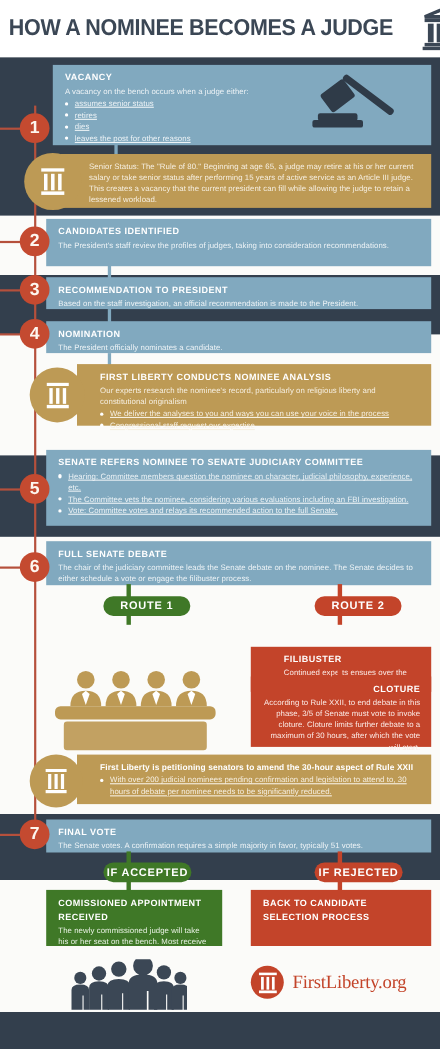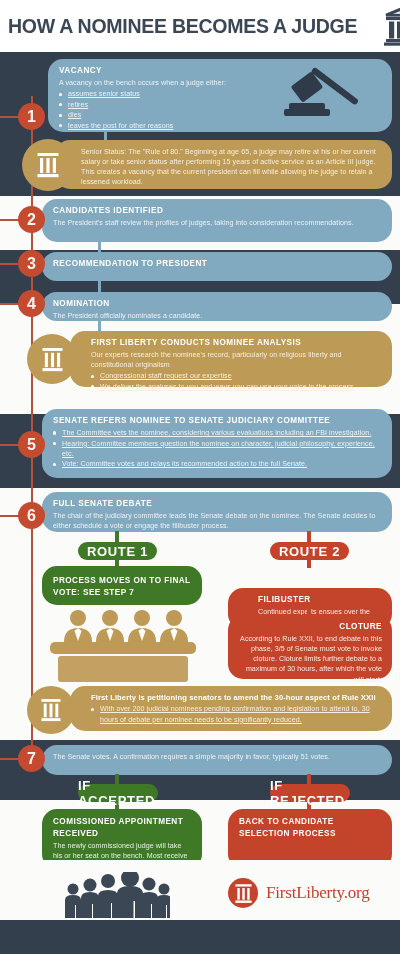--- a/index.html
+++ b/index.html
@@ -79,21 +79,21 @@
     display: flex;
     align-items: center;
     justify-content: center;
     font-family: "Liberation Sans Narrow", "Liberation Sans", sans-serif;
     z-index: 5;
   }
 
   
   .card {
     position: absolute;
-    border-radius: 15px;
+    border-radius: 0;
     box-sizing: border-box;
     padding: 7px 10px 8px 11px;
   }
   .card.blue  { background: #81a9bf; }
   .card.gold  { background: #bd9a55; }
   .card.green { background: #3f7827; }
   .card.red   { background: #c3442a; }
 
   .c-title {
     color: #ffffff;
@@ -155,24 +155,25 @@
 
   
   .pill {
     position: absolute;
     height: 18px;
     border-radius: 9px;
     display: flex;
     align-items: center;
     justify-content: center;
     color: #ffffff;
-    font-size: 13px;
+    font-size: 10px;
     font-weight: bold;
     letter-spacing: 0.7px;
     z-index: 3;
+    margin-left: 16px;
   }
   .pill.green { background: #3f7827; }
   .pill.red   { background: #c3442a; }
 
   
   .footer-light {
     position: absolute;
     left: 0; top: 860px;
     width: 400px; height: 60px;
     background: #fbfbf9;
@@ -296,20 +297,21 @@
   <div class="badge" style="left:18px; top:206px;">2</div>
   <div class="card blue" style="left:42px; top:199px; width:350px; height:43px;">
     <div class="c-title">CANDIDATES IDENTIFIED</div>
     <div class="c-body">The President's staff review the profiles of judges, taking into consideration recommendations.</div>
   </div>
   <div class="stem" style="left:98px; top:241px; width:2.5px; height:16px;"></div>
 
   <div class="badge" style="left:18px; top:250px;">3</div>
   <div class="card blue" style="left:42px; top:252px; width:350px; height:29px;">
     <div class="c-title">RECOMMENDATION TO PRESIDENT</div>
+    <div class="c-body">Based on the staff investigation, an official recommendation is made to the President.</div>
   </div>
   <div class="stem" style="left:98px; top:281px; width:2.5px; height:12px;"></div>
 
   <div class="badge" style="left:18px; top:290px;">4</div>
   <div class="card blue" style="left:42px; top:292px; width:350px; height:29px;">
     <div class="c-title">NOMINATION</div>
     <div class="c-body">The President officially nominates a candidate.</div>
   </div>
   <div class="stem" style="left:98px; top:321px; width:2.5px; height:11px;"></div>
 
@@ -321,53 +323,50 @@
         <rect x="9.4" y="6" width="3.2" height="15"></rect>
         <rect x="15.8" y="6" width="3.2" height="15"></rect>
       </g>
       <rect x="0.5" y="22" width="21" height="3.2" fill="#ffffff"></rect>
     </svg>
   </div>
   <div class="card gold" style="left:70px; top:331px; width:322px; height:56px;">
     <div class="c-title" style="padding-left:10px;">FIRST LIBERTY CONDUCTS NOMINEE ANALYSIS</div>
     <div class="c-body" style="padding-left:10px;">Our experts research the nominee's record, particularly on religious liberty and constitutional originalism</div>
     <ul class="bul c-body" style="padding-left:10px;">
+      <li>We deliver the analyses to you and ways you can use your voice in the process</li>
       <li>Congressional staff request our expertise</li>
-      <li>We deliver the analyses to you and ways you can use your voice in the process</li>
     </ul>
   </div>
 
   <div class="badge" style="left:18px; top:431px;">5</div>
   <div class="card blue" style="left:42px; top:409px; width:350px; height:69px;">
     <div class="c-title">SENATE REFERS NOMINEE TO SENATE JUDICIARY COMMITTEE</div>
     <ul class="bul c-body">
+      <li>Hearing: Committee members question the nominee on character, judicial philosophy, experience, etc.</li>
       <li>The Committee vets the nominee, considering various evaluations including an FBI investigation.</li>
-      <li>Hearing: Committee members question the nominee on character, judicial philosophy, experience, etc.</li>
       <li>Vote: Committee votes and relays its recommended action to the full Senate.</li>
     </ul>
   </div>
 
   <div class="badge" style="left:18px; top:502px;">6</div>
   <div class="card blue" style="left:42px; top:492px; width:350px; height:40px;">
     <div class="c-title">FULL SENATE DEBATE</div>
     <div class="c-body">The chair of the judiciary committee leads the Senate debate on the nominee.  The Senate decides to either schedule a vote or engage the filibuster process.</div>
   </div>
 
   <div class="stem green" style="left:115px; top:531px; width:4px; height:12px;"></div>
   <div class="stem red" style="left:307px; top:531px; width:4px; height:12px;"></div>
 
   <div class="pill green" style="left:78px;  top:542px; width:79px;">ROUTE 1</div>
   <div class="pill red" style="left:270px; top:542px; width:79px;">ROUTE 2</div>
 
   <div class="stem green" style="left:115px; top:559px; width:4px; height:9px;"></div>
   <div class="stem red" style="left:307px; top:559px; width:4px; height:9px;"></div>
 
-  <div class="card green" style="left:42px; top:566px; width:160px; height:39px; padding-top:9px;">
-    <div class="c-title" style="line-height:1.42;">PROCESS MOVES ON TO FINAL VOTE: SEE STEP 7</div>
-  </div>
 
   <div class="card red" style="left:228px; top:588px; width:164px; height:41px;padding-left:30px;">
     <div class="c-title">FILIBUSTER</div>
     <div class="c-body">Continued experts ensues over the candidate.</div>
   </div>
   <div class="stem red" style="left:307px; top:606px; width:4px; height:10px;"></div>
 
   <div class="card red" style="left:228px; top:615px; width:164px; height:64px;text-align:right;">
     <div class="c-title">CLOTURE</div>
     <div class="c-body">According to Rule XXII, to end debate in this phase, 3/5 of Senate must vote to invoke cloture.  Cloture limits further debate to a maximum of 30 hours, after which the vote will start.</div>
@@ -409,20 +408,21 @@
   </div>
   <div class="card gold" style="left:70px; top:686px; width:322px; height:45px;">
     <div class="c-title" style="padding-left:10px; letter-spacing:0.1px; font-size:7.6px;">First Liberty is petitioning senators to amend the 30-hour aspect of Rule XXII</div>
     <ul class="bul c-body" style="padding-left:10px;">
       <li>With over 200 judicial nominees pending confirmation and legislation to attend to, 30 hours of debate per nominee needs to be significantly reduced.</li>
     </ul>
   </div>
 
   <div class="badge" style="left:18px; top:745px;">7</div>
   <div class="card blue" style="left:42px; top:745px; width:350px; height:30px;">
+    <div class="c-title">FINAL VOTE</div>
     <div class="c-body">The Senate votes.  A confirmation requires a simple majority in favor, typically 51 votes.</div>
   </div>
 
   <div class="stem green" style="left:115px; top:774px; width:4px; height:11px;"></div>
   <div class="stem red" style="left:307px; top:774px; width:4px; height:11px;"></div>
 
   <div class="pill green" style="left:78px;  top:784px; width:80px;">IF ACCEPTED</div>
   <div class="pill red" style="left:270px; top:784px; width:80px;">IF REJECTED</div>
 
   <div class="stem green" style="left:115px; top:801px; width:4px; height:10px;"></div>

